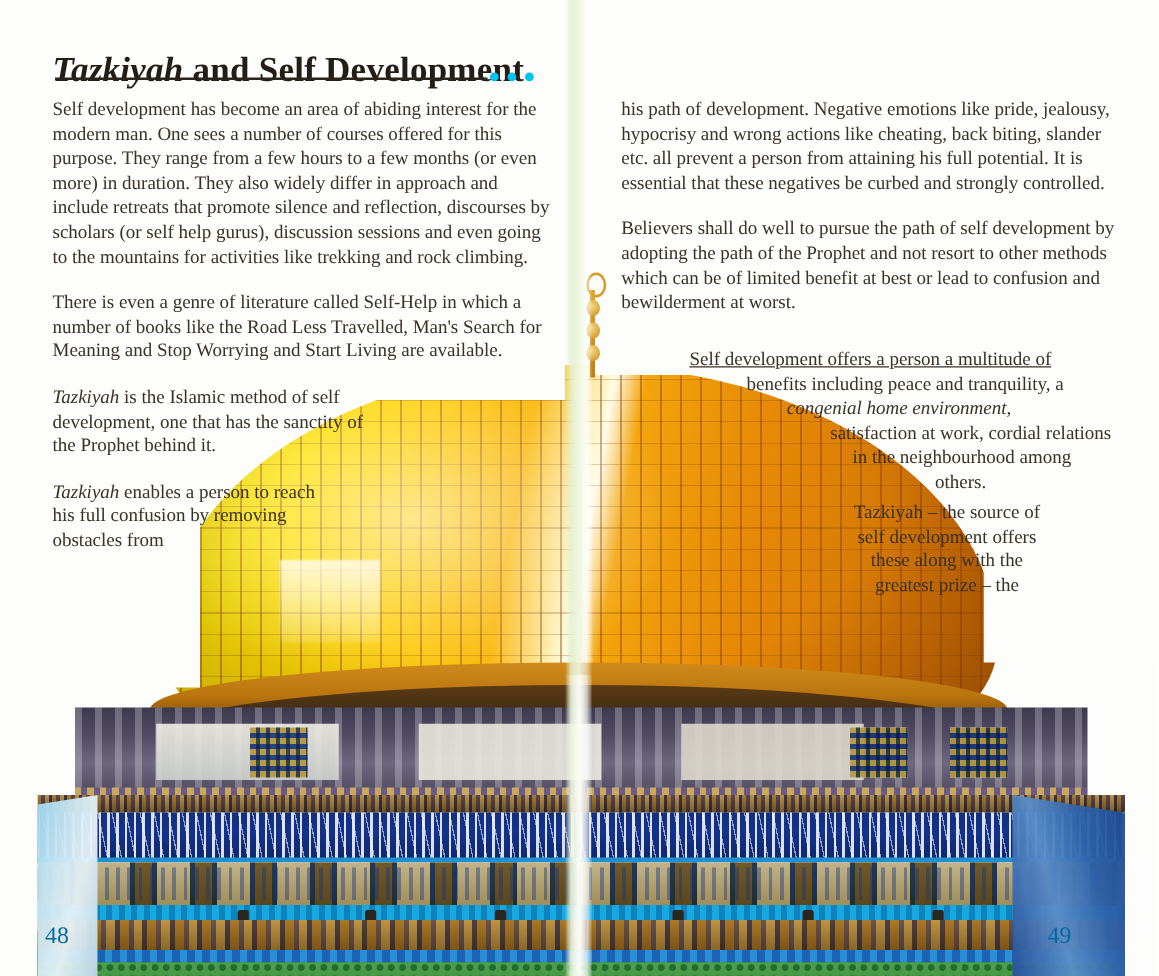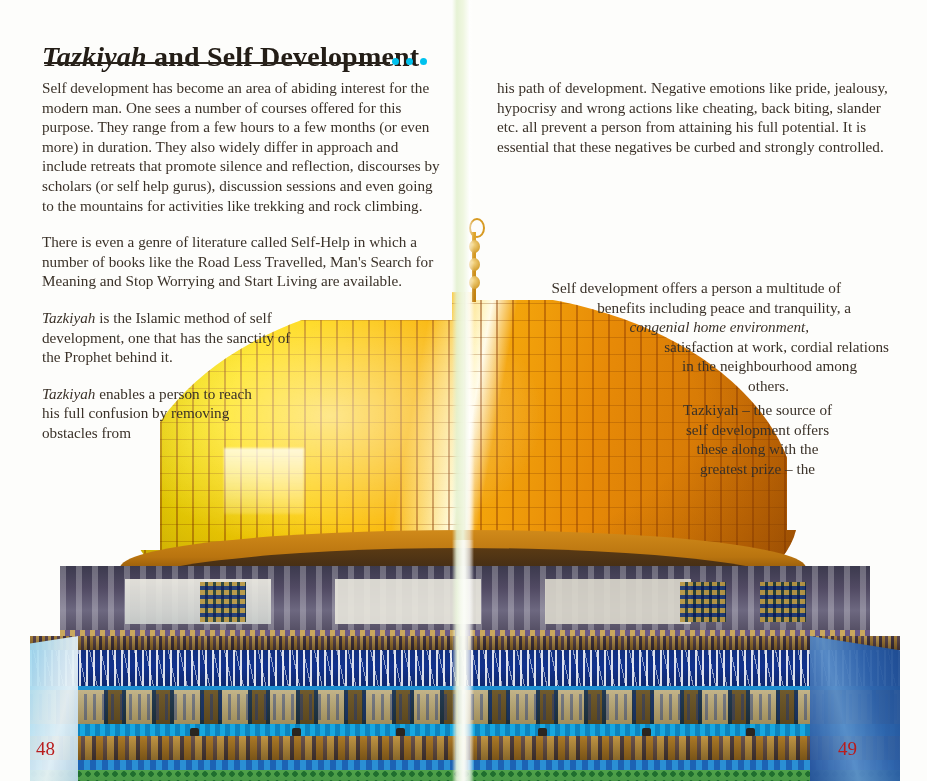--- a/index.html
+++ b/index.html
@@ -327,34 +327,34 @@
   
   .wrap-para {
     position: absolute;
     font-size: 15.2px;
     line-height: 19.6px;
     color: #3a3128;
   }
   .wrap-para .ln { display: block; white-space: nowrap; }
   .p-benefits { left: 497px; top: 278px; width: 398px; }
   .p-benefits .ln { text-align: right; }
-  .p-benefits .ln.l1 { padding-right: 54px; }
+  .p-benefits .ln.l1 { padding-right: 54px; text-decoration: underline; }
   .p-benefits .ln.l2 { padding-right: 44px; }
   .p-benefits .ln.l3 { padding-right: 86px; font-style: italic; }
   .p-benefits .ln.l4 { padding-right: 6px; }
   .p-benefits .ln.l5 { padding-right: 38px; }
   .p-benefits .ln.l6 { padding-right: 106px; }
 
   .p-source { left: 620px; top: 400px; width: 275px; text-align: center; }
   .p-source .ln { text-align: center; }
 
   .folio {
     position: absolute;
     font-size: 19px;
-    color: #b91c1c;
+    color: #0369a1;
     z-index: 7;
   }
   .folio-left  { left: 36px; top: 738px; }
   .folio-right { left: 838px; top: 738px; }
 </style>
 </head>
 <body>
 
 <div class="page">
 
@@ -424,20 +424,21 @@
 
     <div class="col-left">
       <p class="body">Self development has become an area of abiding interest for the modern man. One sees a number of courses offered for this purpose. They range from a few hours to a few months (or even more) in duration. They also widely differ in approach and include retreats that promote silence and reflection, discourses by scholars (or self help gurus), discussion sessions and even going to the mountains for activities like trekking and rock climbing.</p>
       <p class="body">There is even a genre of literature called Self-Help in which a number of books like the Road Less Travelled, Man's Search for Meaning and Stop Worrying and Start Living are available.</p>
       <p class="body narrow"><span class="it">Tazkiyah</span><span> is the Islamic method of self development, one that has the sanctity of the Prophet behind it.</span></p>
       <p class="body narrow2"><span class="it">Tazkiyah</span><span> enables a person to reach his full confusion by removing obstacles from</span></p>
     </div>
 
     <div class="col-right">
       <p class="body">his path of development. Negative emotions like pride, jealousy, hypocrisy and wrong actions like cheating, back biting, slander etc. all prevent a person from attaining his full potential. It is essential that these negatives be curbed and strongly controlled.</p>
+      <p class="body">Believers shall do well to pursue the path of self development by adopting the path of the Prophet and not resort to other methods which can be of limited benefit at best or lead to confusion and bewilderment at worst.</p>
     </div>
 
     <div class="wrap-para p-benefits">
       <span class="ln l1">Self development offers a person a multitude of</span>
       <span class="ln l2">benefits including peace and tranquility, a</span>
       <span class="ln l3">congenial home environment,</span>
       <span class="ln l4">satisfaction at work, cordial relations</span>
       <span class="ln l5">in the neighbourhood among</span>
       <span class="ln l6">others.</span>
     </div>

